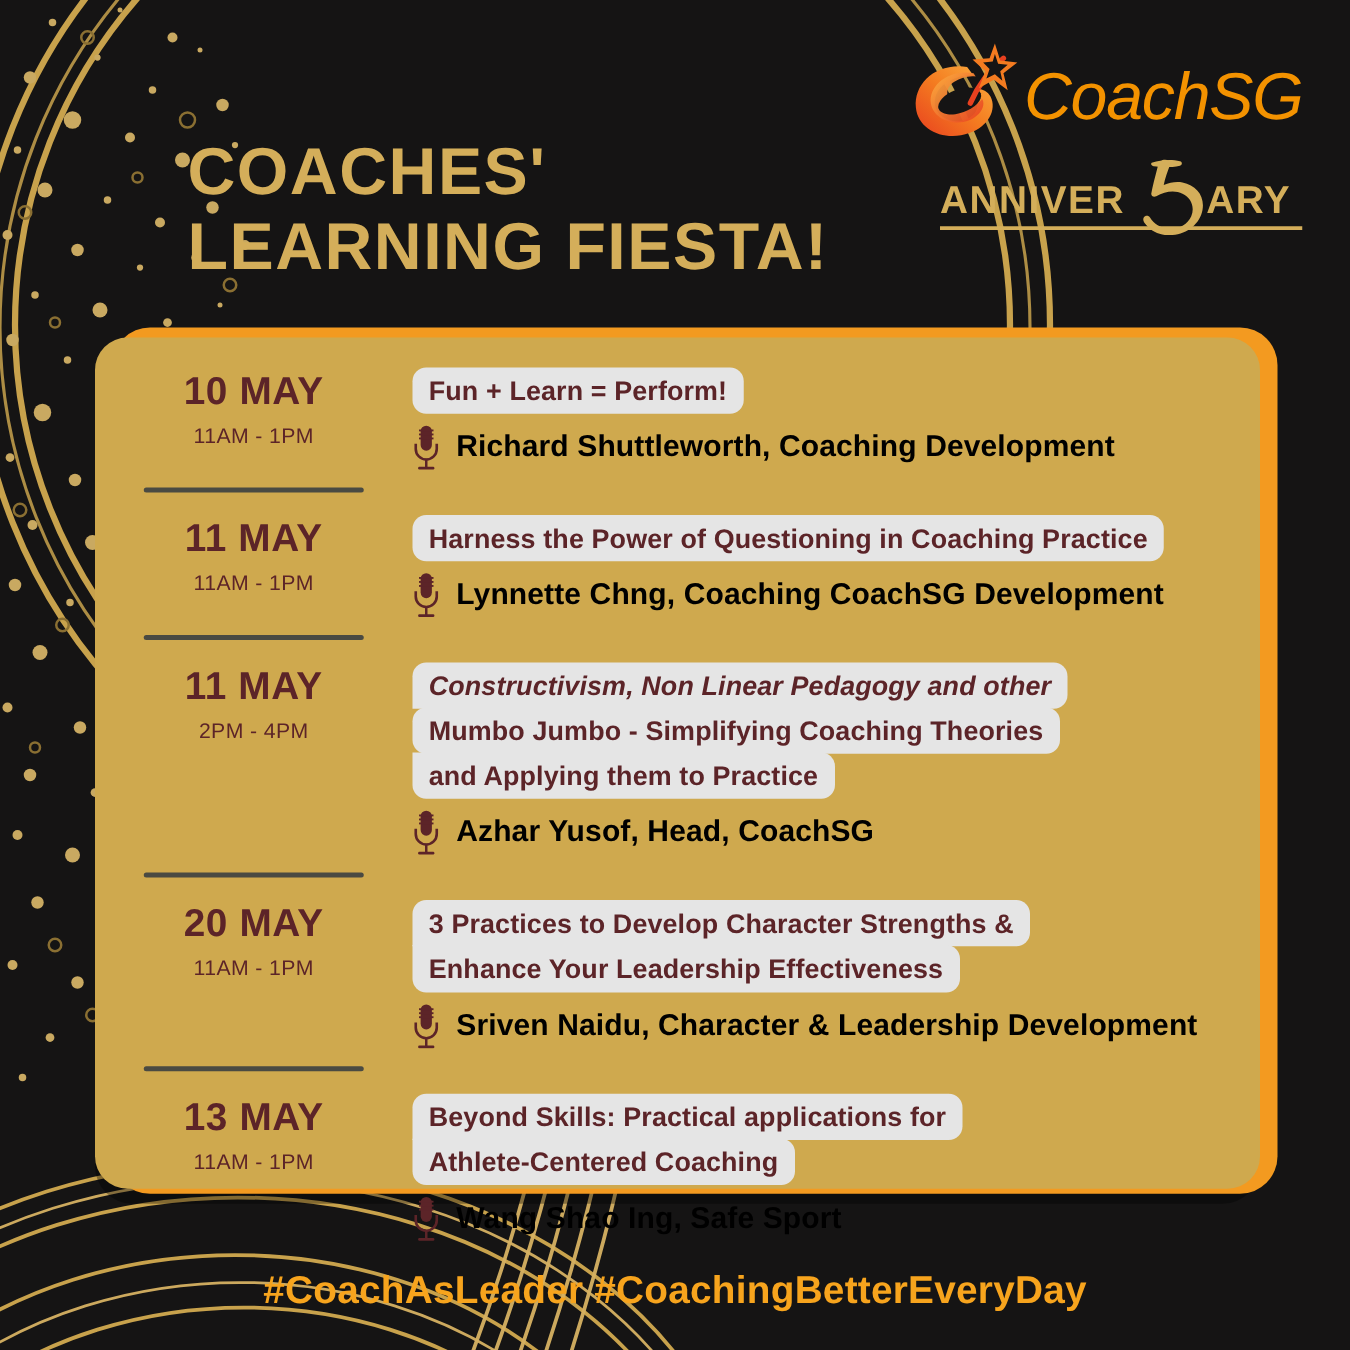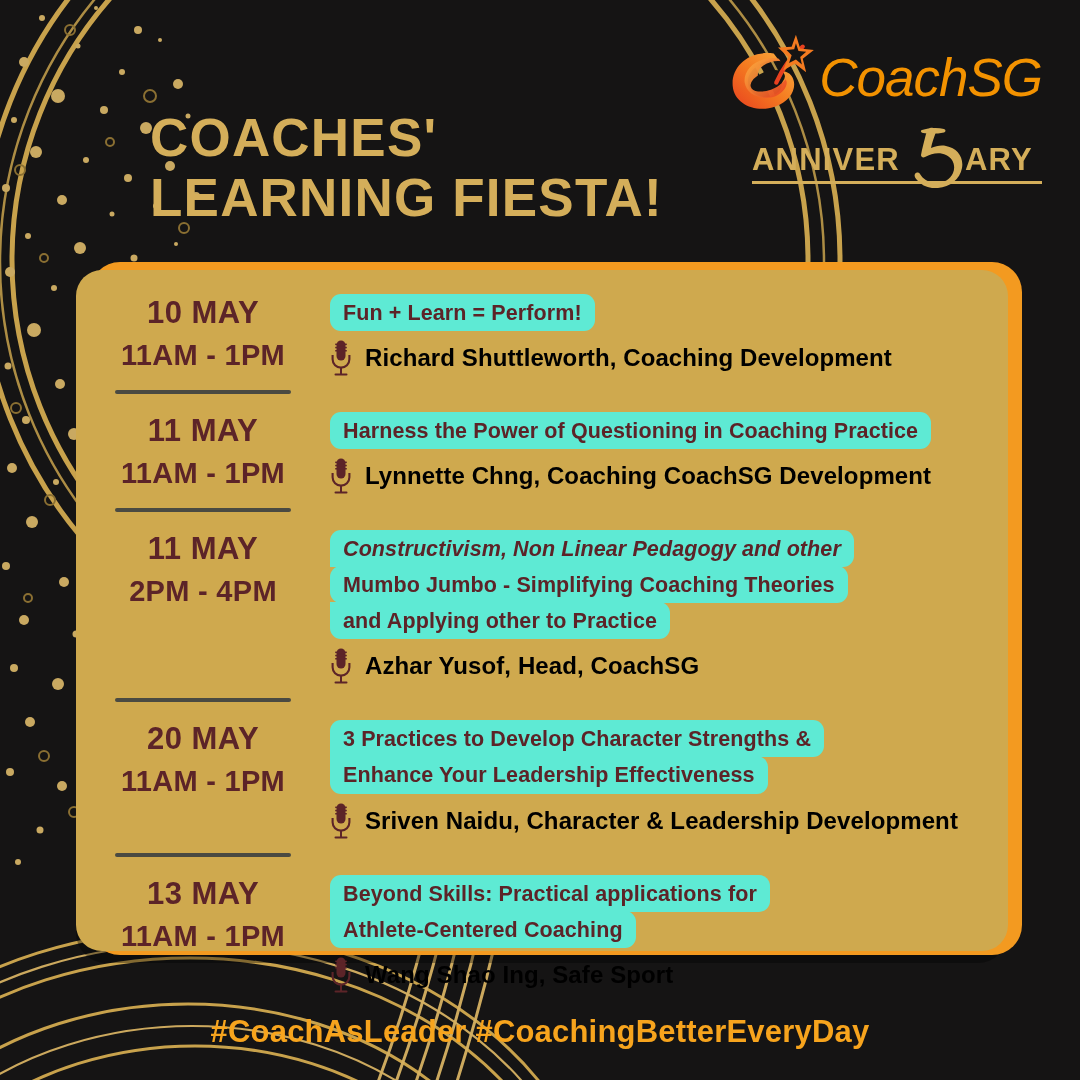--- a/index.html
+++ b/index.html
@@ -60,31 +60,31 @@
   .row { display:flex; align-items:flex-start; position:relative; }
   .when {
     width:210px; flex:0 0 210px;
     text-align:center; color:#5C2428;
     padding-top:6px;
   }
   .when .date {
     font-size:31px; font-weight:bold; letter-spacing:.5px; line-height:1.1;
   }
   .when .time {
-    font-size:29px; font-weight:bold; letter-spacing:.3px; margin-top:9px;
+    font-size:17px; font-weight:normal; letter-spacing:.3px; margin-top:9px;
   }
   .sep {
     width:176px; height:4px; background:#4A4A42;
     margin:0 auto; border-radius:2px;
   }
 
   .sess { flex:1; padding-left:22px; padding-top:4px; min-width:0; }
   .bubbles { display:flex; flex-direction:column; align-items:flex-start; }
   .bub {
-    background:#5eead4; color:#5C2428;
+    background:#e5e5e5; color:#5C2428;
     font-size:21.5px; font-weight:bold; letter-spacing:.1px;
     padding:7px 13px 6px 13px;
     border-radius:11px;
     line-height:1.12;
     display:inline-block;
     margin-bottom:-1px;
     white-space:nowrap;
   }
   .bub.ital { font-style:italic; }
   .bub:first-child { border-bottom-left-radius:0; }
@@ -342,21 +342,21 @@
     </div>
     <div class="row">
       <div class="when">
         <div class="date">11 MAY</div>
         <div class="time">2PM - 4PM</div>
       </div>
       <div class="sess">
         <div class="bubbles">
           <div class="bub ital">Constructivism, Non Linear Pedagogy and other</div>
           <div class="bub">Mumbo Jumbo - Simplifying Coaching Theories</div>
-          <div class="bub">and Applying other to Practice</div>
+          <div class="bub">and Applying them to Practice</div>
         </div>
         <div class="speaker">
           <svg class="mic" viewBox="0 0 22 36">
             <g fill="#5C2428">
               <rect x="6.5" y="0.5" width="9" height="20" rx="4.5"></rect>
               <rect x="5.2" y="3.6" width="11.6" height="1.5"></rect>
               <rect x="5.2" y="6.8" width="11.6" height="1.5"></rect>
               <rect x="5.2" y="10.0" width="11.6" height="1.5"></rect>
             </g>
             <path d="M2.6 15 v4.2 a8.4 8.4 0 0 0 16.8 0 V15" fill="none" stroke="#5C2428" stroke-width="2.1"></path>

